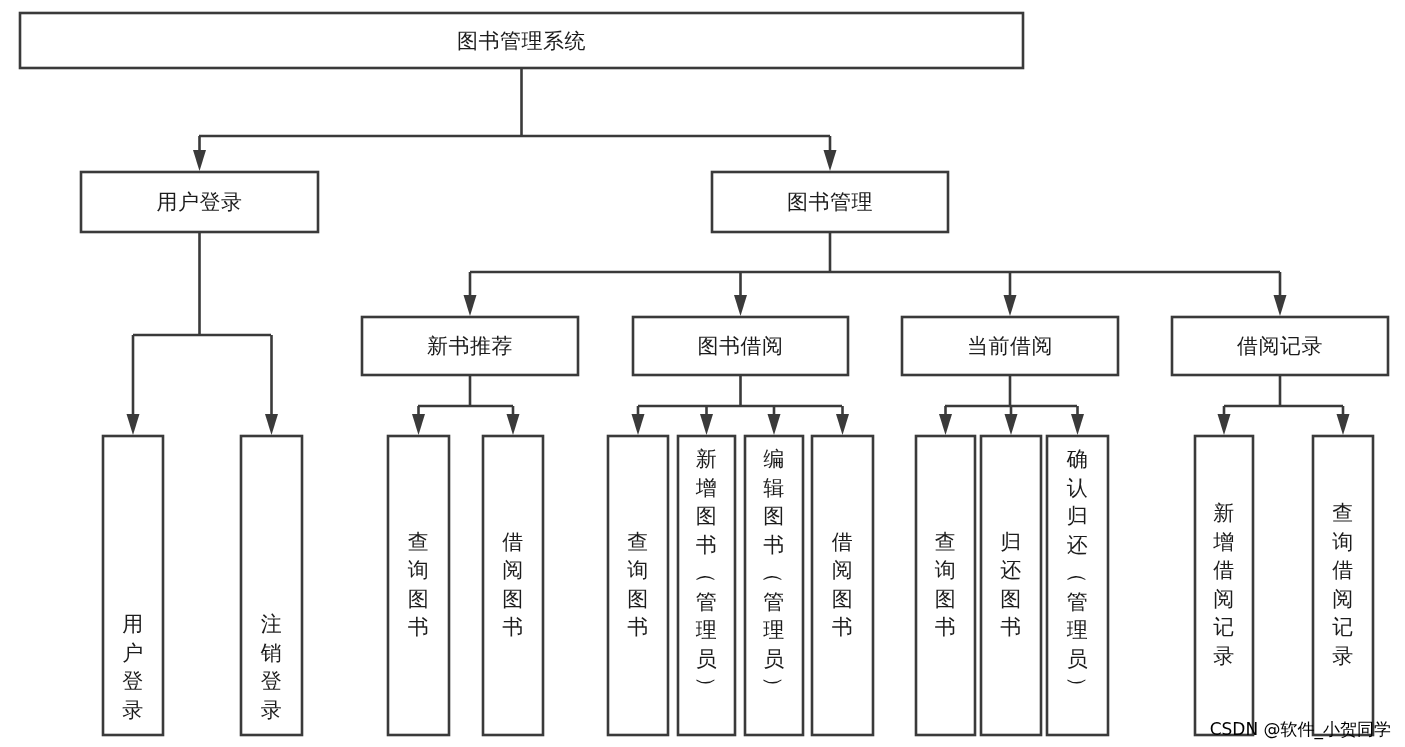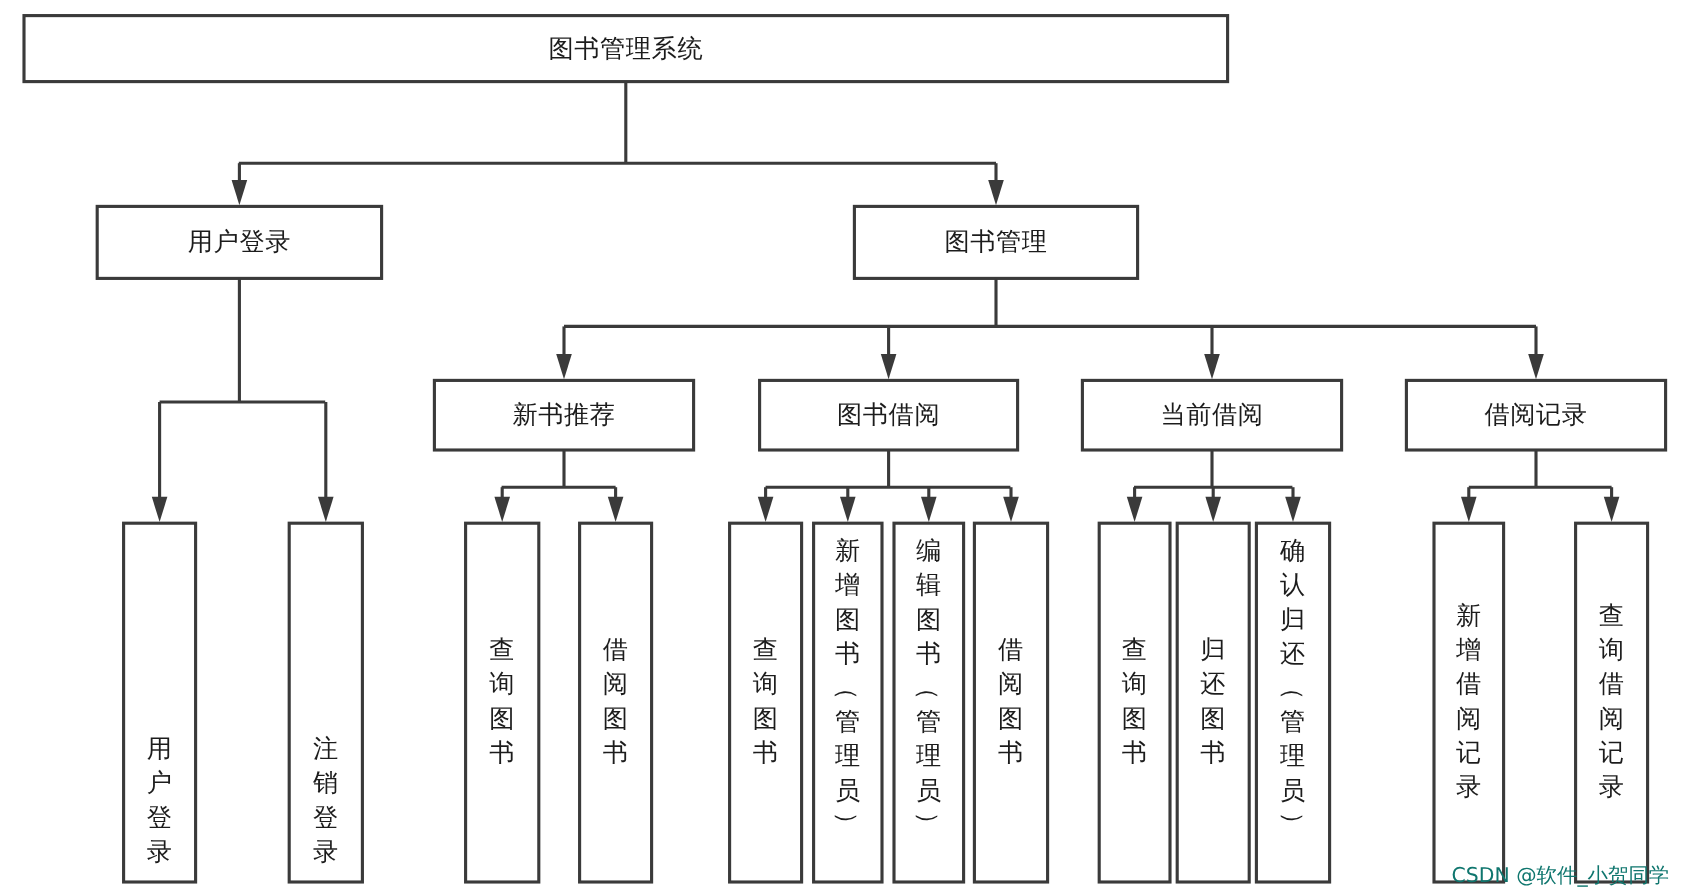--- a/index.html
+++ b/index.html
@@ -58,21 +58,21 @@
     fill: #1c1c1c;
     text-anchor: middle;
     letter-spacing: 0.5px;
   }
   .watermark {
     position: absolute;
     right: 14px;
     bottom: 6px;
     font-family: "DejaVu Sans", "Liberation Sans", sans-serif;
     font-size: 17px;
-    color: #0f766e;
+    color: #000000;
     white-space: nowrap;
     user-select: none;
   }
 </style>
 </head>
 <body>
 
 <div id="diagram-root">
   <svg class="diagram-canvas" viewBox="0 0 1405 747" xmlns="http://www.w3.org/2000/svg">
     <g id="connector-layer">

